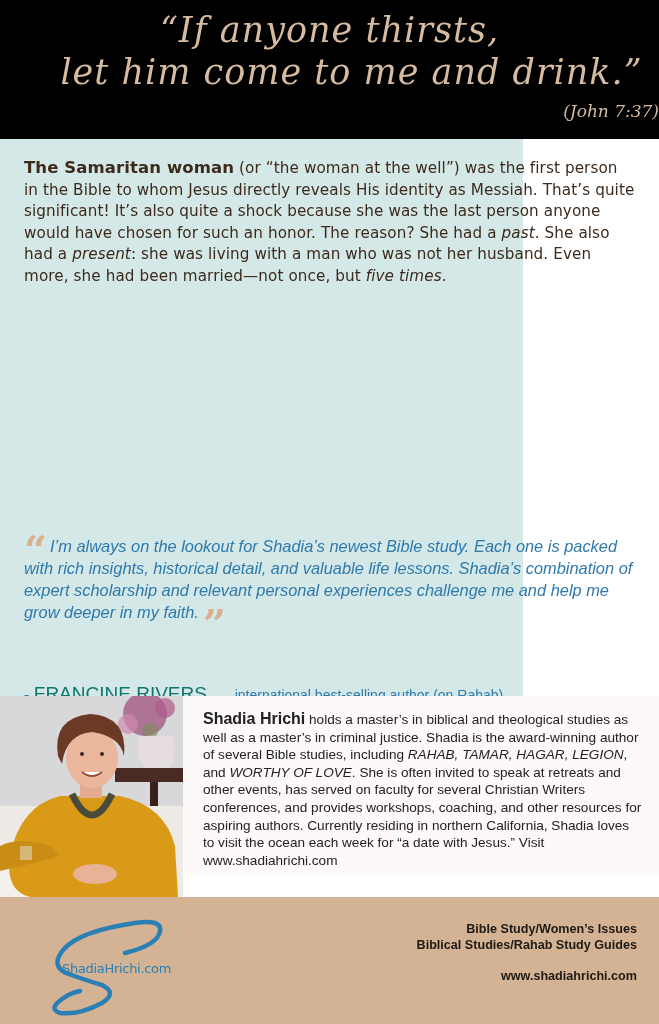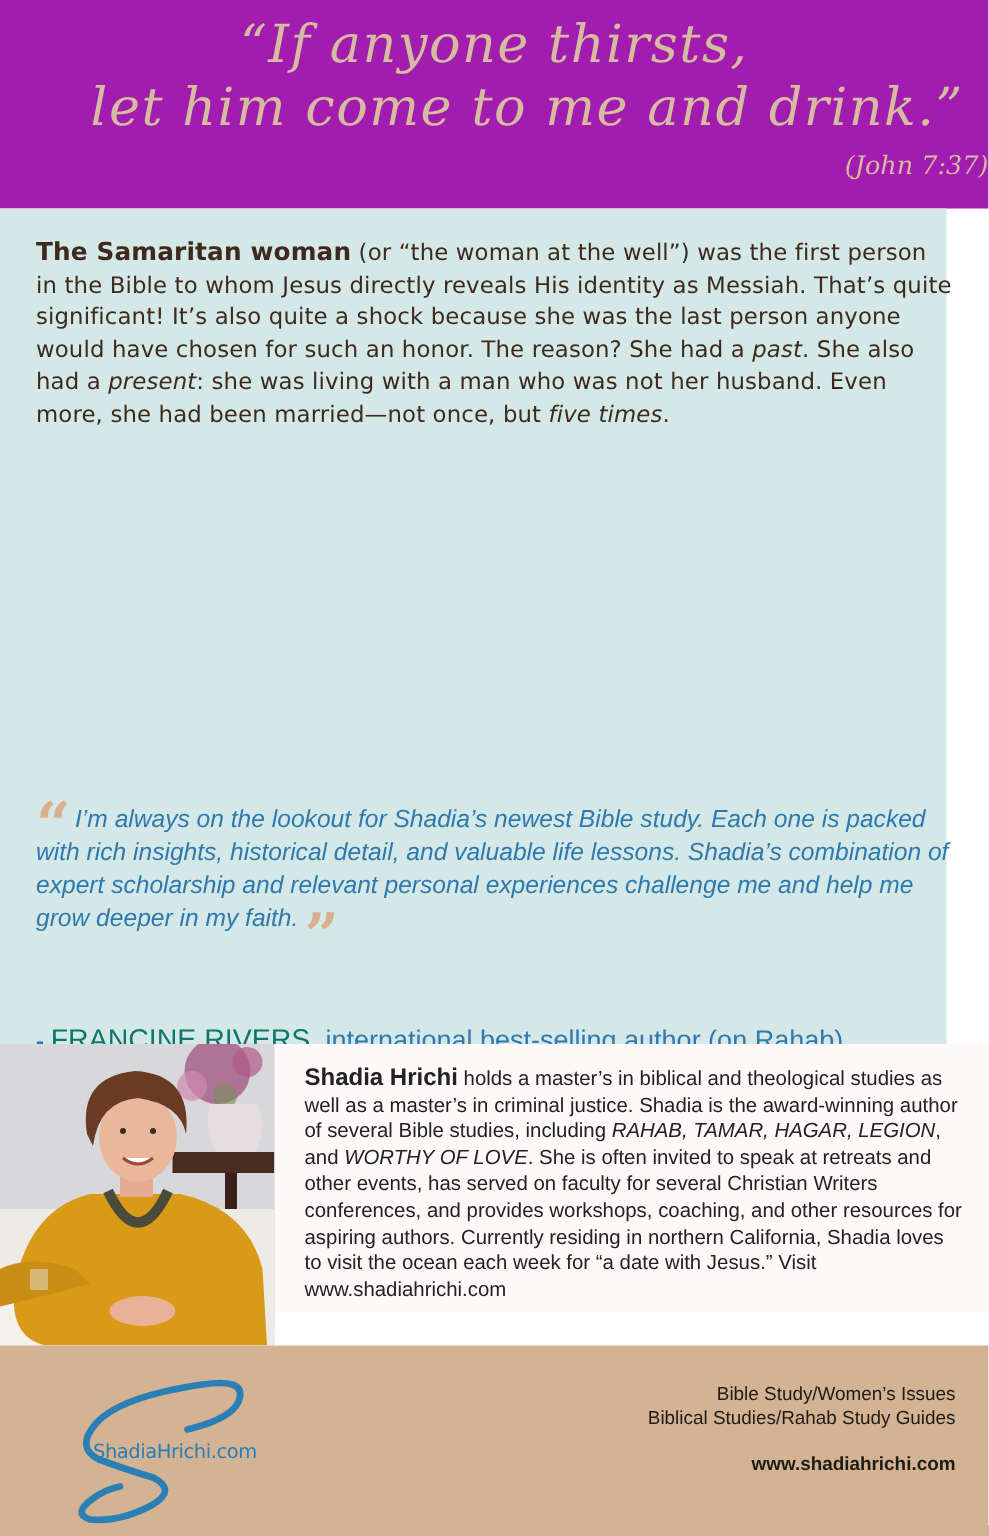--- a/index.html
+++ b/index.html
@@ -1,35 +1,35 @@
 <!DOCTYPE html>
 <html><head>
 <meta charset="utf-8">
 <style>
   * { box-sizing: border-box; margin: 0; padding: 0; }
   html, body { width: 659px; height: 1024px; overflow: hidden; background: #ffffff; }
   body { position: relative; font-family: "DejaVu Sans", sans-serif; }
 
   
-  .header { position: absolute; left: 0; top: 0; width: 659px; height: 139px; background: #a21caf; text-align: center; }
+  .header { position: absolute; left: 0; top: 0; width: 659px; height: 139px; background: #000000; text-align: center; }
   .scripture-line {
     position: absolute; left: 0; width: 659px; text-align: center;
     font-family: "DejaVu Serif", serif; font-style: italic;
     color: #d6bba0; font-size: 35px; letter-spacing: 1px; font-weight: 300;
   }
   .line1 { top: 10px; }
   .line2 { top: 52px; padding-left: 44px; }
   .ref {
     position: absolute; top: 101px; left: 0; width: 659px; text-align: right;
     font-family: "DejaVu Serif", serif; font-style: italic;
     color: #d6bba0; font-size: 17px;
   }
 
   
-  .main { position: absolute; left: 0; top: 139px; width: 631px; height: 557px; background: #d4e8e7; }
+  .main { position: absolute; left: 0; top: 139px; width: 523px; height: 557px; background: #d4e8e7; }
   .para {
     position: absolute; left: 24px; width: 612px;
     font-family: "DejaVu Sans", sans-serif; color: #3d2a1c;
     font-size: 15.2px; line-height: 21.6px; letter-spacing: 0.1px;
   }
   .p1 { top: 18px; }
   .p2 { top: 197px; }
   .p1 .lead { font-weight: bold; font-size: 16.5px; }
   .em { font-style: italic; }
 
@@ -47,21 +47,21 @@
   }
   .qmark.close { margin-left: 4px; vertical-align: -20px; }
 
   .attrib {
     position: absolute; left: 24px; width: 610px;
     font-family: "Liberation Sans", sans-serif; color: #2f79ad;
   }
   .a1 { top: 544px; }
   .a2 { top: 650px; }
   .attrib .name { font-weight: normal; font-size: 19px; color: #0f766e; }
-  .attrib .role { font-size: 18px; }
+  .attrib .role { font-size: 14px; margin-left: 20px; }
   .attrib .dash { font-size: 16px; font-weight: bold; }
 
   
   .bio { position: absolute; left: 0; top: 696px; width: 659px; height: 179px; background: #fcf9f8; }
   .photo {
     position: absolute; left: 0; top: 0; width: 183px; height: 201px; overflow: hidden;
     background: linear-gradient(180deg, #d9d9dc 0%, #cfd0d3 60%, #e9e7e4 100%);
   }
   .bio-text {
     position: absolute; left: 203px; top: 14px; width: 440px;
@@ -73,21 +73,21 @@
 
   
   .footer { position: absolute; left: 0; top: 897px; width: 659px; height: 127px; background: #d3b393; }
   .logo { position: absolute; left: 40px; top: 20px; width: 140px; height: 100px; }
   .logo-text {
     position: absolute; left: 50px; top: 65px;
     font-family: "DejaVu Sans", sans-serif; font-size: 13px; color: #2a7fb5; letter-spacing: -0.3px;
   }
   .cats {
     position: absolute; right: 22px; top: 24px; text-align: right;
-    font-family: "Liberation Sans", sans-serif; font-weight: normal; color: #1f1a15;
+    font-family: "Liberation Sans", sans-serif; font-weight: bold; color: #1f1a15;
     font-size: 12.6px; line-height: 16px;
   }
   .site {
     position: absolute; right: 22px; top: 72px; text-align: left;
     font-family: "Liberation Sans", sans-serif; font-weight: bold; color: #1f1a15;
     font-size: 12.6px;
   }
 </style>
 </head>
 <body>

